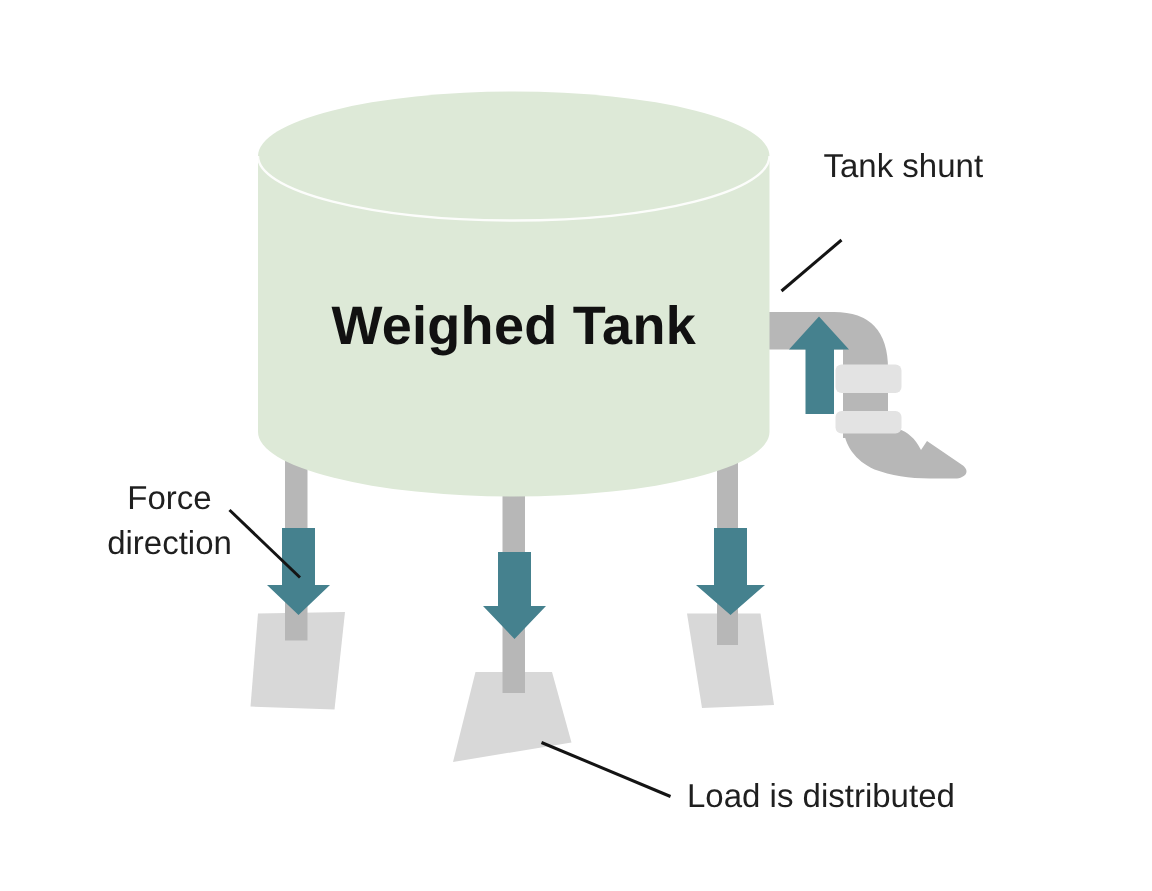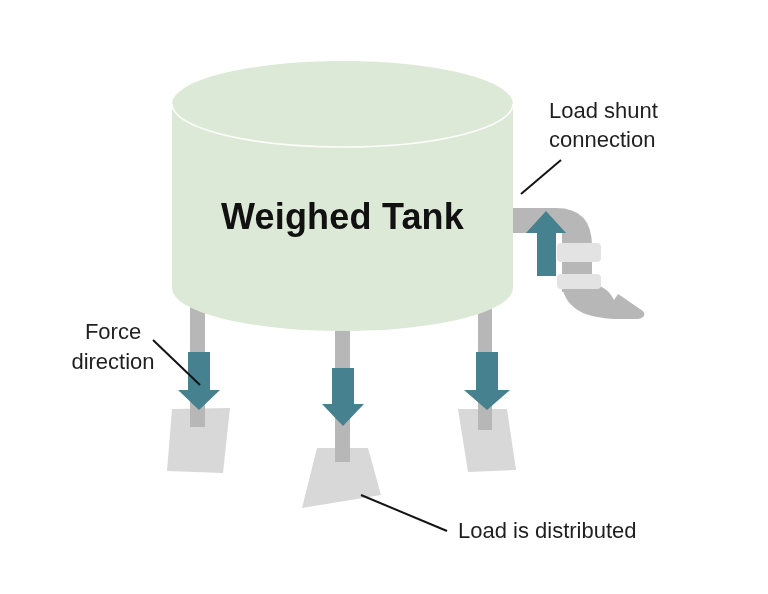--- a/index.html
+++ b/index.html
@@ -97,22 +97,21 @@
     <polygon points="476,352 498,352 498,390 510,390 487,410 464,390 476,390" fill="#45818e"></polygon>
 
     <line x1="561" y1="160" x2="521" y2="194" stroke-width="2" stroke="#141414"></line>
     <line x1="153" y1="340" x2="200" y2="385" stroke-width="2" stroke="#141414"></line>
     <line x1="361" y1="495" x2="447" y2="531" stroke-width="2" stroke="#141414"></line>
   </svg>
 
   <div class="tank-title">Weighed Tank</div>
 
   <div class="label force-shunt">
-    <span>Load shunt</span>
-    <span>connection</span>
+    <span>Tank shunt</span>
   </div>
 
   <div class="label load-direction">
     <span>Force</span>
     <span>direction</span>
   </div>
 
   <div class="label load-distributed">
     <span>Load is distributed</span>
   </div>

